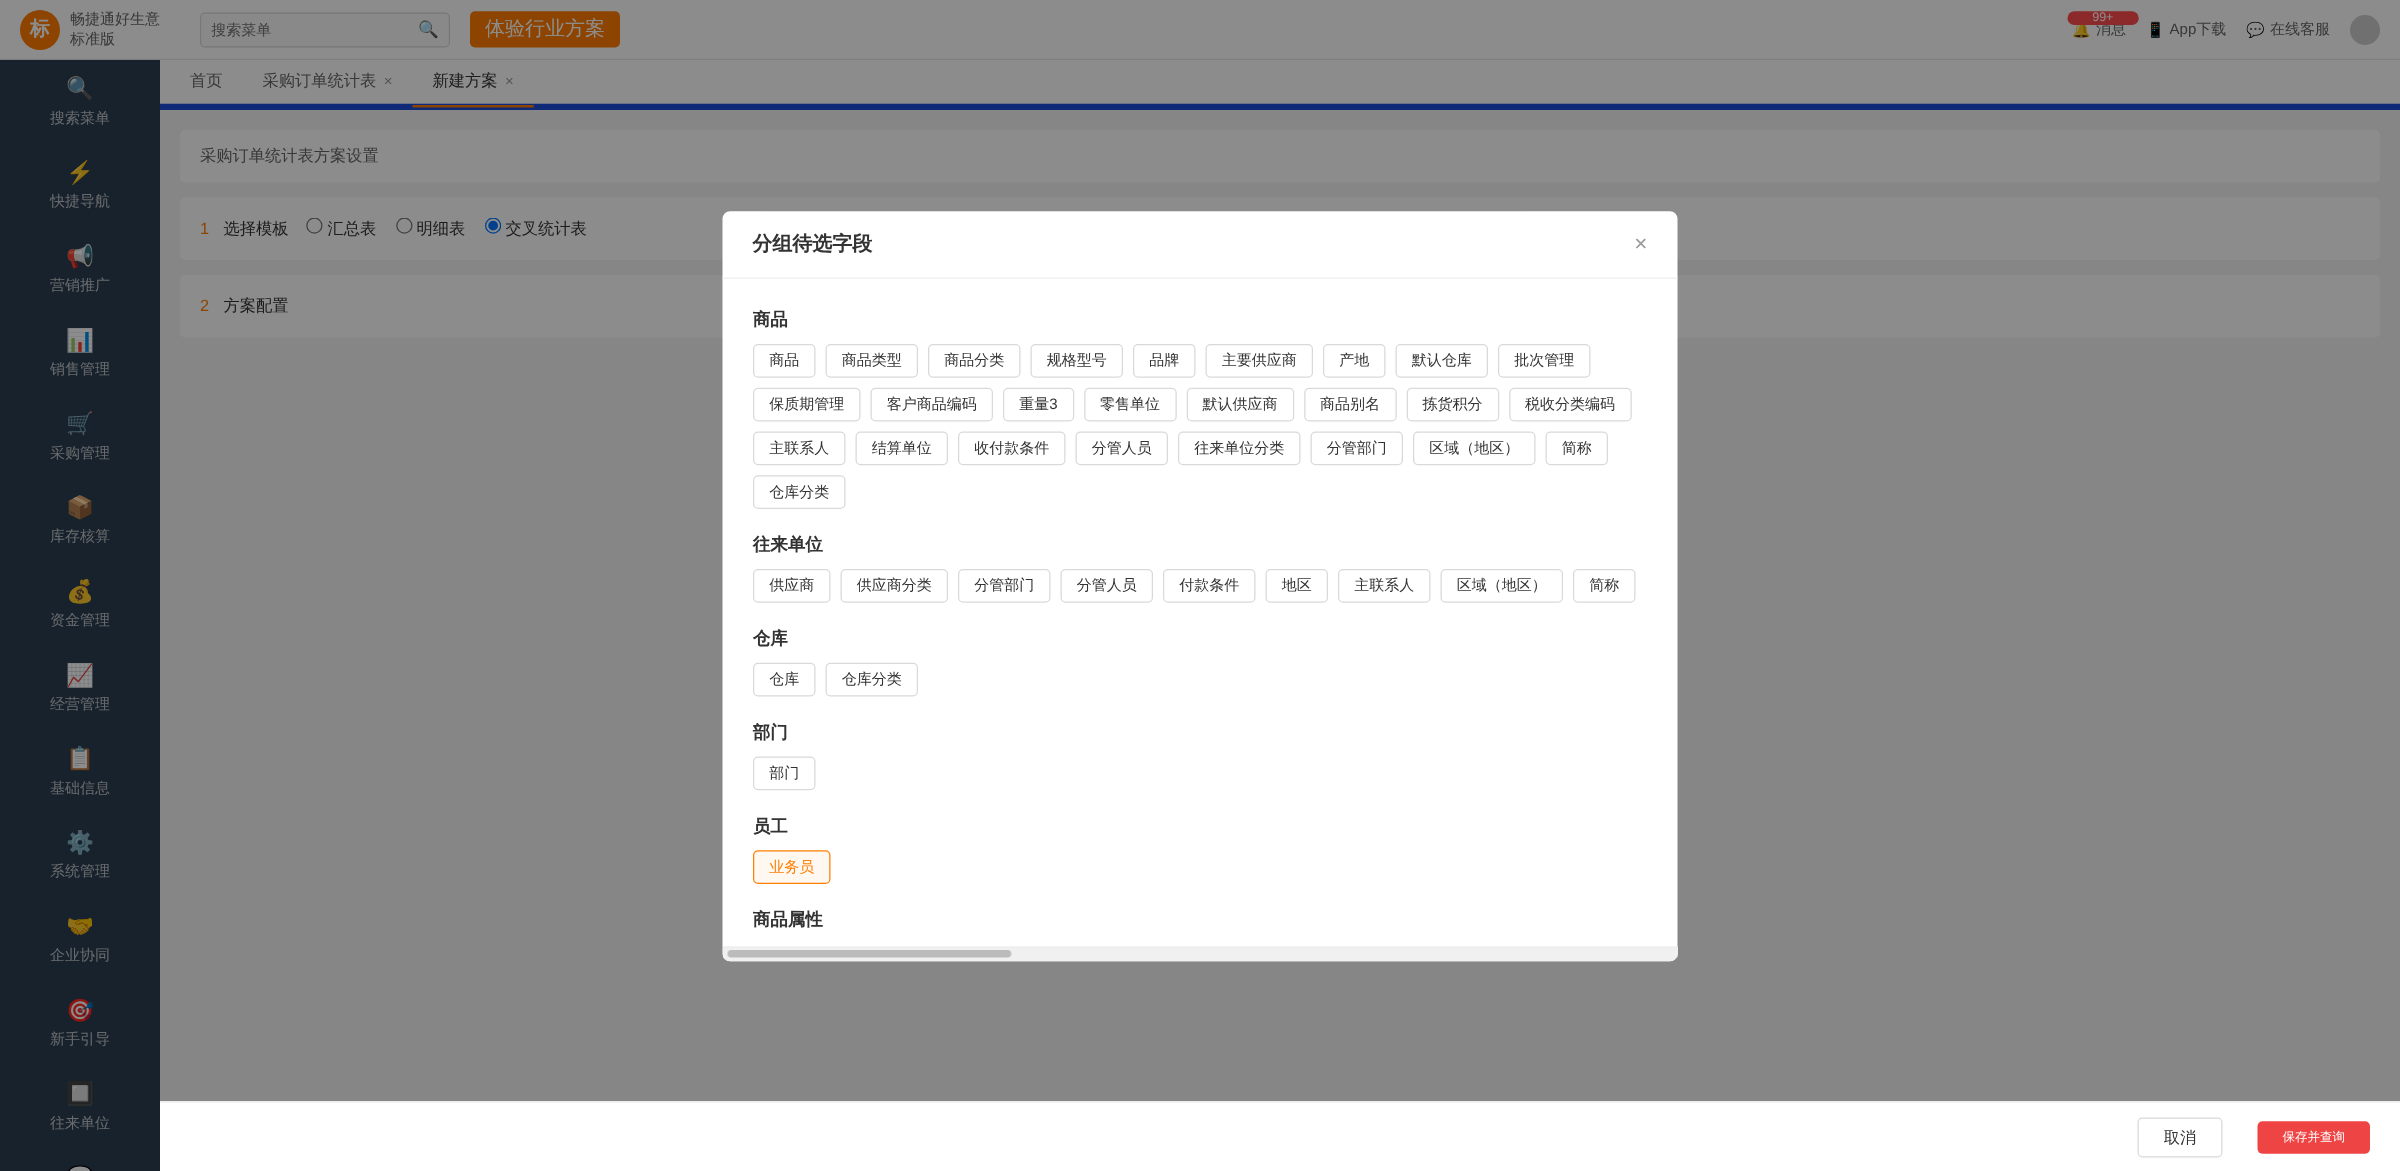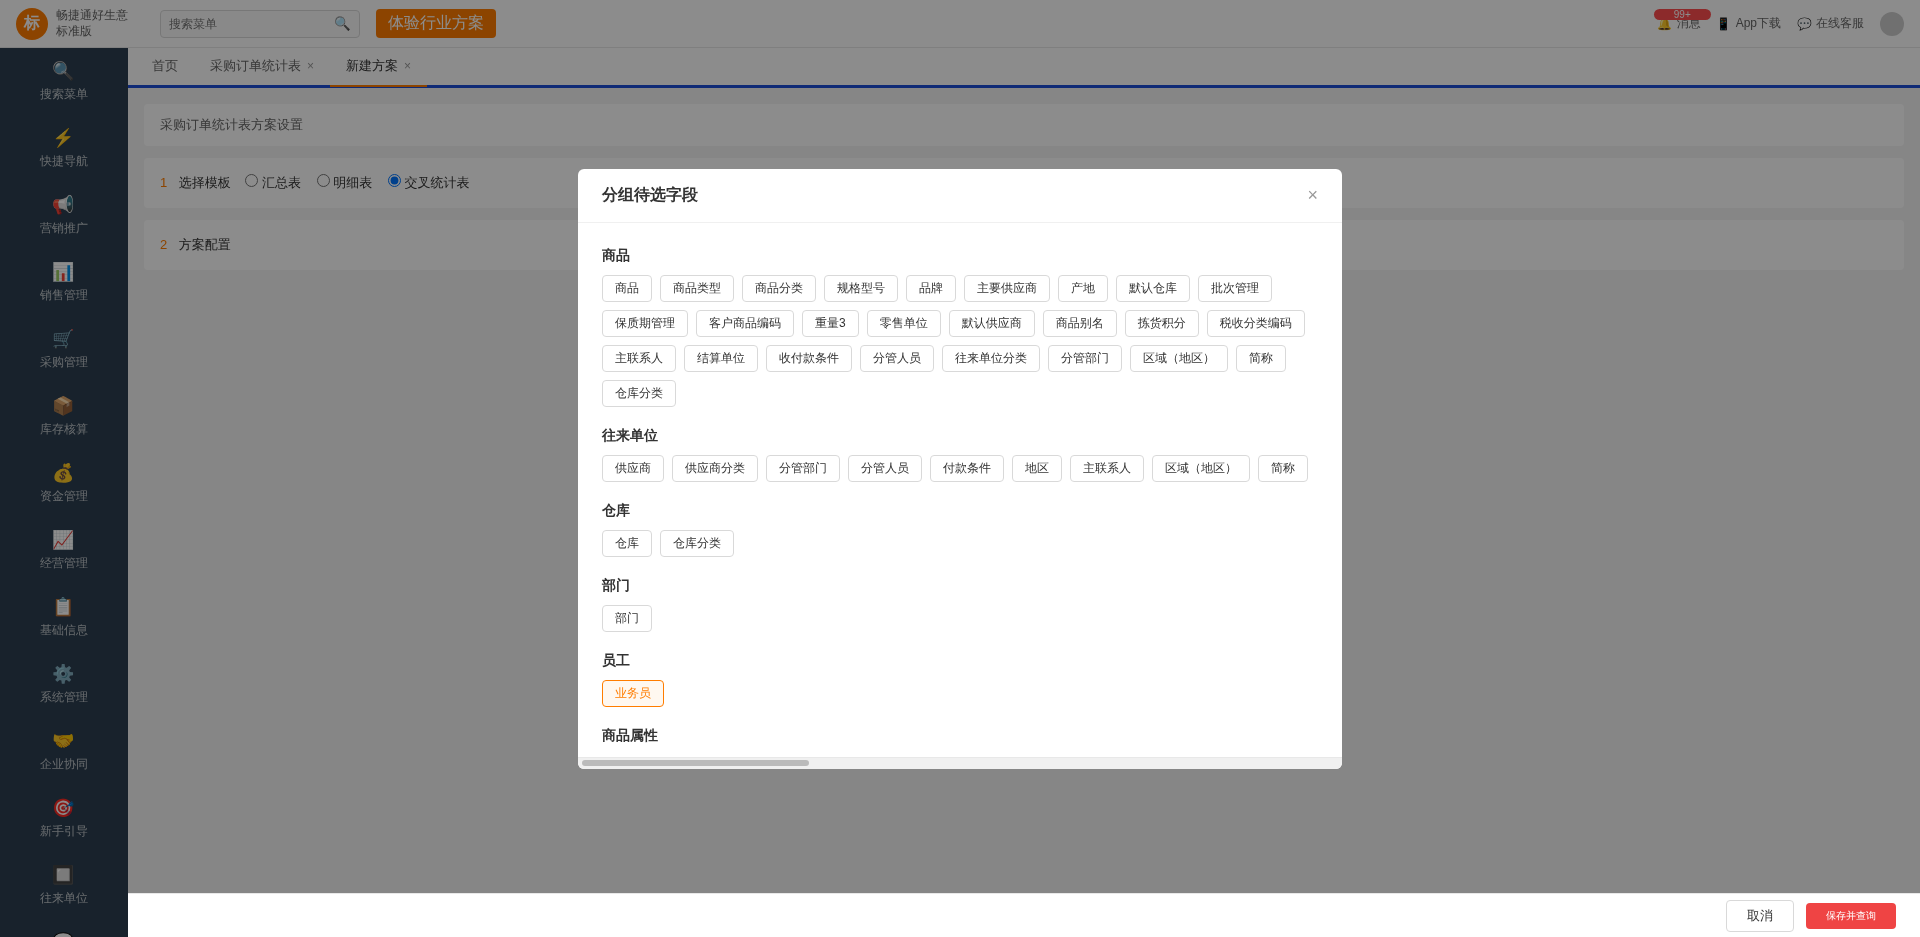--- a/index.html
+++ b/index.html
@@ -64,21 +64,21 @@
     .top-right-item { display: flex; align-items: center; gap: 4px; cursor: pointer; }
     .avatar { width: 24px; height: 24px; border-radius: 50%; background: #ccc; }
 
     
     .tab-bar {
       height: 40px;
       background: #fff;
       display: flex;
       align-items: center;
       padding: 0 8px;
-      border-bottom: 3px solid #1d4ed8;
+      border-bottom: 5px solid #1d4ed8;
       position: fixed;
       top: 48px; left: 128px; right: 0;
       z-index: 99;
     }
     .tab-item {
       display: flex; align-items: center; gap: 6px;
       padding: 0 16px; height: 40px;
       cursor: pointer; font-size: 13px; color: #666;
       border-bottom: 2px solid transparent;
     }
@@ -184,28 +184,28 @@
       background: #fff;
       border-radius: 4px;
       padding: 16px;
       margin-bottom: 12px;
     }
 
     
     .bottom-action-bar {
       position: fixed;
       bottom: 0; left: 128px; right: 0;
-      height: 44px;
+      height: 56px;
       background: #fff;
       border-top: 1px solid #e8e8e8;
       display: flex;
       align-items: center;
       justify-content: flex-end;
       padding: 12px 24px;
-      gap: 12px;
+      gap: 28px;
       z-index: 201;
     }
     .btn-cancel {
       background: #fff; border: 1px solid #d9d9d9; color: #333;
       border-radius: 4px; padding: 6px 20px; cursor: pointer; font-size: 13px;
     }
     .btn-primary {
       background: #ef4444; color: #fff; border: none;
       border-radius: 4px; padding: 6px 20px; cursor: pointer; font-size: 10px;
     }

